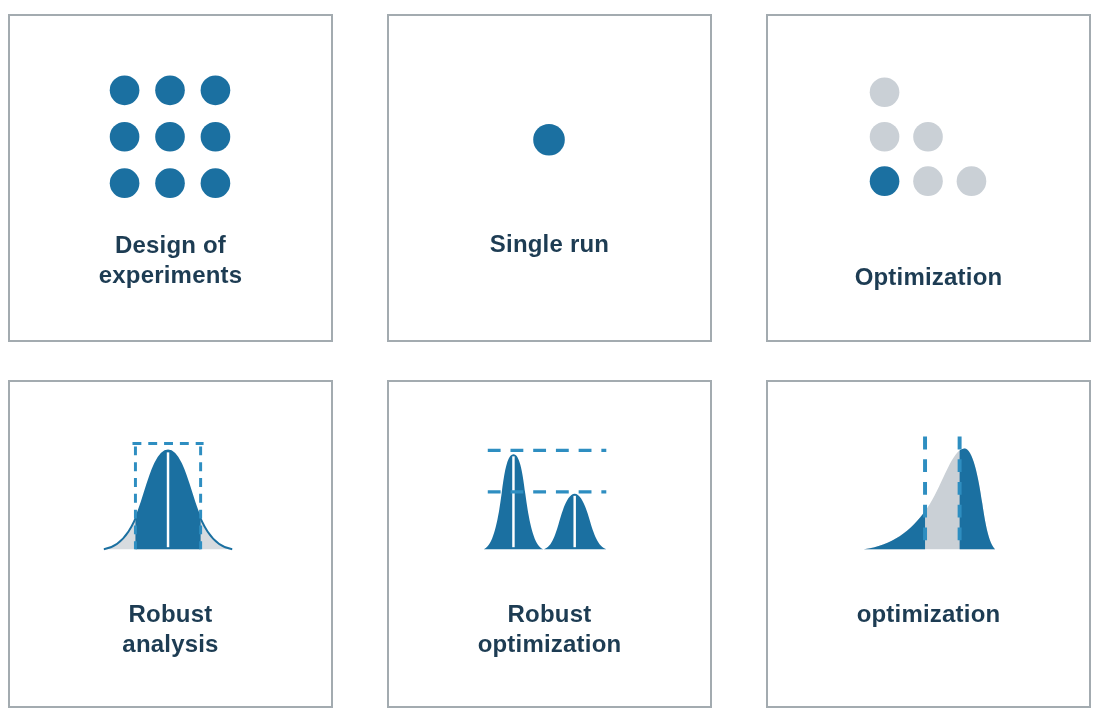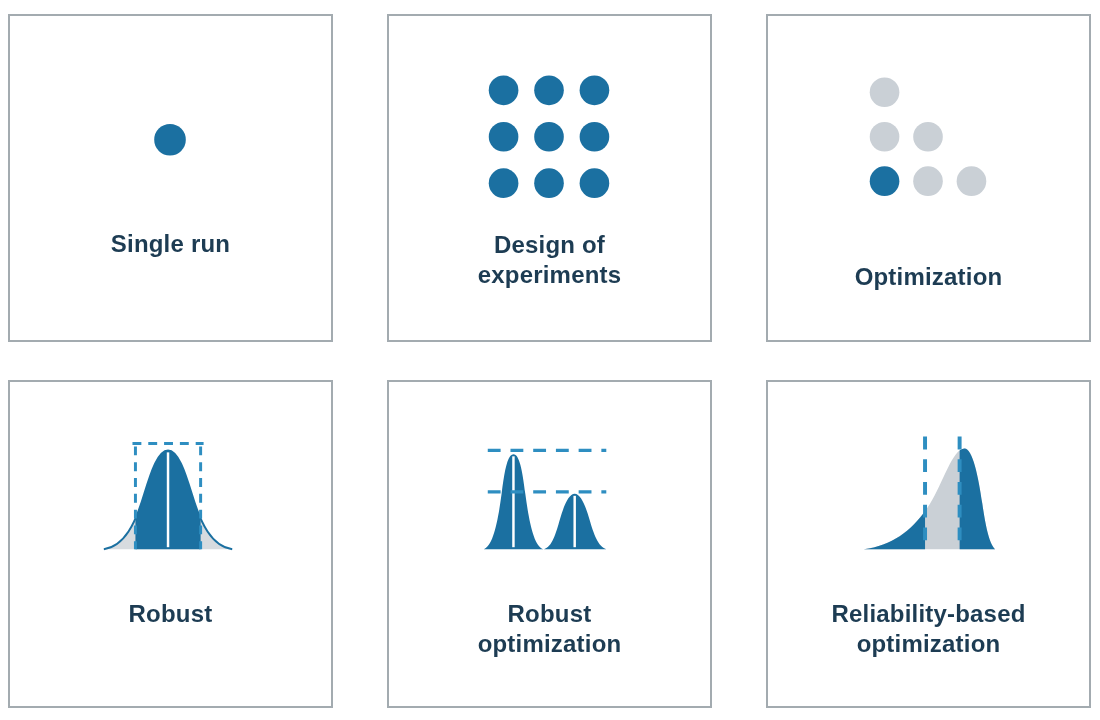--- a/index.html
+++ b/index.html
@@ -40,45 +40,45 @@
   .f-tailgray{fill:var(--tail-gray);}
   .s-teal{stroke:var(--teal);fill:none;}
   .s-dash{stroke:var(--dash-blue);fill:none;}
   .s-white{stroke:#ffffff;fill:none;}
 </style>
 </head>
 <body>
 
 <div class="grid">
 
-  <div class="card card-0">
-    <svg class="icon-svg" viewBox="0 0 325 200" aria-hidden="true">
-      <circle class="f-teal" cx="162" cy="124" r="16"></circle>
-    </svg>
-    <div class="label">
-      <span>Single run</span>
-      <span></span>
-    </div>
-  </div>
-
   <div class="card card-1">
     <svg class="icon-svg" viewBox="0 0 325 200" aria-hidden="true">
       <circle class="f-teal" cx="116" cy="74" r="15"></circle>
       <circle class="f-teal" cx="162" cy="74" r="15"></circle>
       <circle class="f-teal" cx="208" cy="74" r="15"></circle>
       <circle class="f-teal" cx="116" cy="121" r="15"></circle>
       <circle class="f-teal" cx="162" cy="121" r="15"></circle>
       <circle class="f-teal" cx="208" cy="121" r="15"></circle>
       <circle class="f-teal" cx="116" cy="168" r="15"></circle>
       <circle class="f-teal" cx="162" cy="168" r="15"></circle>
       <circle class="f-teal" cx="208" cy="168" r="15"></circle>
     </svg>
     <div class="label">
       <span>Design of</span>
       <span>experiments</span>
+    </div>
+  </div>
+
+  <div class="card card-0">
+    <svg class="icon-svg" viewBox="0 0 325 200" aria-hidden="true">
+      <circle class="f-teal" cx="162" cy="124" r="16"></circle>
+    </svg>
+    <div class="label">
+      <span>Single run</span>
+      <span></span>
     </div>
   </div>
 
   <div class="card card-2">
     <svg class="icon-svg" viewBox="0 0 325 200" aria-hidden="true">
       <circle class="f-dotgray" cx="118" cy="76" r="15"></circle>
       <circle class="f-dotgray" cx="118" cy="121" r="15"></circle>
       <circle class="f-dotgray" cx="162" cy="121" r="15"></circle>
       <circle class="f-teal" cx="118" cy="166" r="15"></circle>
       <circle class="f-dotgray" cx="162" cy="166" r="15"></circle>
@@ -105,20 +105,21 @@
       <path class="s-teal" stroke-width="2" d="M95,168 C116,165 127,142 136,112 C143,89 150,68 160,68 C170,68 177,89 184,112 C193,142 204,165 225,168"></path>
 
       <line class="s-white" stroke-width="2.5" x1="160" y1="70" x2="160" y2="166"></line>
 
       <line class="s-dash" stroke-width="3" stroke-dasharray="9 7" x1="124" y1="61" x2="196" y2="61"></line>
       <line class="s-dash" stroke-width="3" stroke-dasharray="9 7" x1="127" y1="64" x2="127" y2="168"></line>
       <line class="s-dash" stroke-width="3" stroke-dasharray="9 7" x1="193" y1="64" x2="193" y2="168"></line>
     </svg>
     <div class="label">
       <span>Robust</span>
+      <span>analysis</span>
     </div>
   </div>
 
   <div class="card card-4">
     <svg class="icon-svg" viewBox="0 0 325 200" aria-hidden="true">
 
       <path class="f-teal" d="M96,168 C105,165 110,142 114,112 C117,88 120,72 126,72 C132,72 135,88 138,112 C142,142 147,165 156,168 Z"></path>
 
       <path class="f-teal" d="M157,168 C165,166 169,152 173,138 C177,124 182,112 188,112 C194,112 199,124 203,138 C207,152 212,166 220,168 Z"></path>
 
@@ -148,18 +149,17 @@
       <path class="f-dotgray" d="M97,168 C128,164 148,147 164,122 C177,101 187,66 199,66 C207,66 213,94 217,122 C220,143 224,163 230,168 Z"></path>
 
       <path class="f-teal" clip-path="url(#rb-left)" d="M97,168 C128,164 148,147 164,122 C177,101 187,66 199,66 C207,66 213,94 217,122 C220,143 224,163 230,168 Z"></path>
 
       <path class="f-teal" clip-path="url(#rb-right)" d="M97,168 C128,164 148,147 164,122 C177,101 187,66 199,66 C207,66 213,94 217,122 C220,143 224,163 230,168 Z"></path>
 
       <line class="s-dash" stroke-width="4" stroke-dasharray="13 10" x1="159" y1="54" x2="159" y2="167"></line>
       <line class="s-dash" stroke-width="4" stroke-dasharray="13 10" x1="194" y1="54" x2="194" y2="167"></line>
     </svg>
     <div class="label">
-      <span>Reliability-based</span>
       <span>optimization</span>
     </div>
   </div>
 
 </div>
 
 </body></html>

